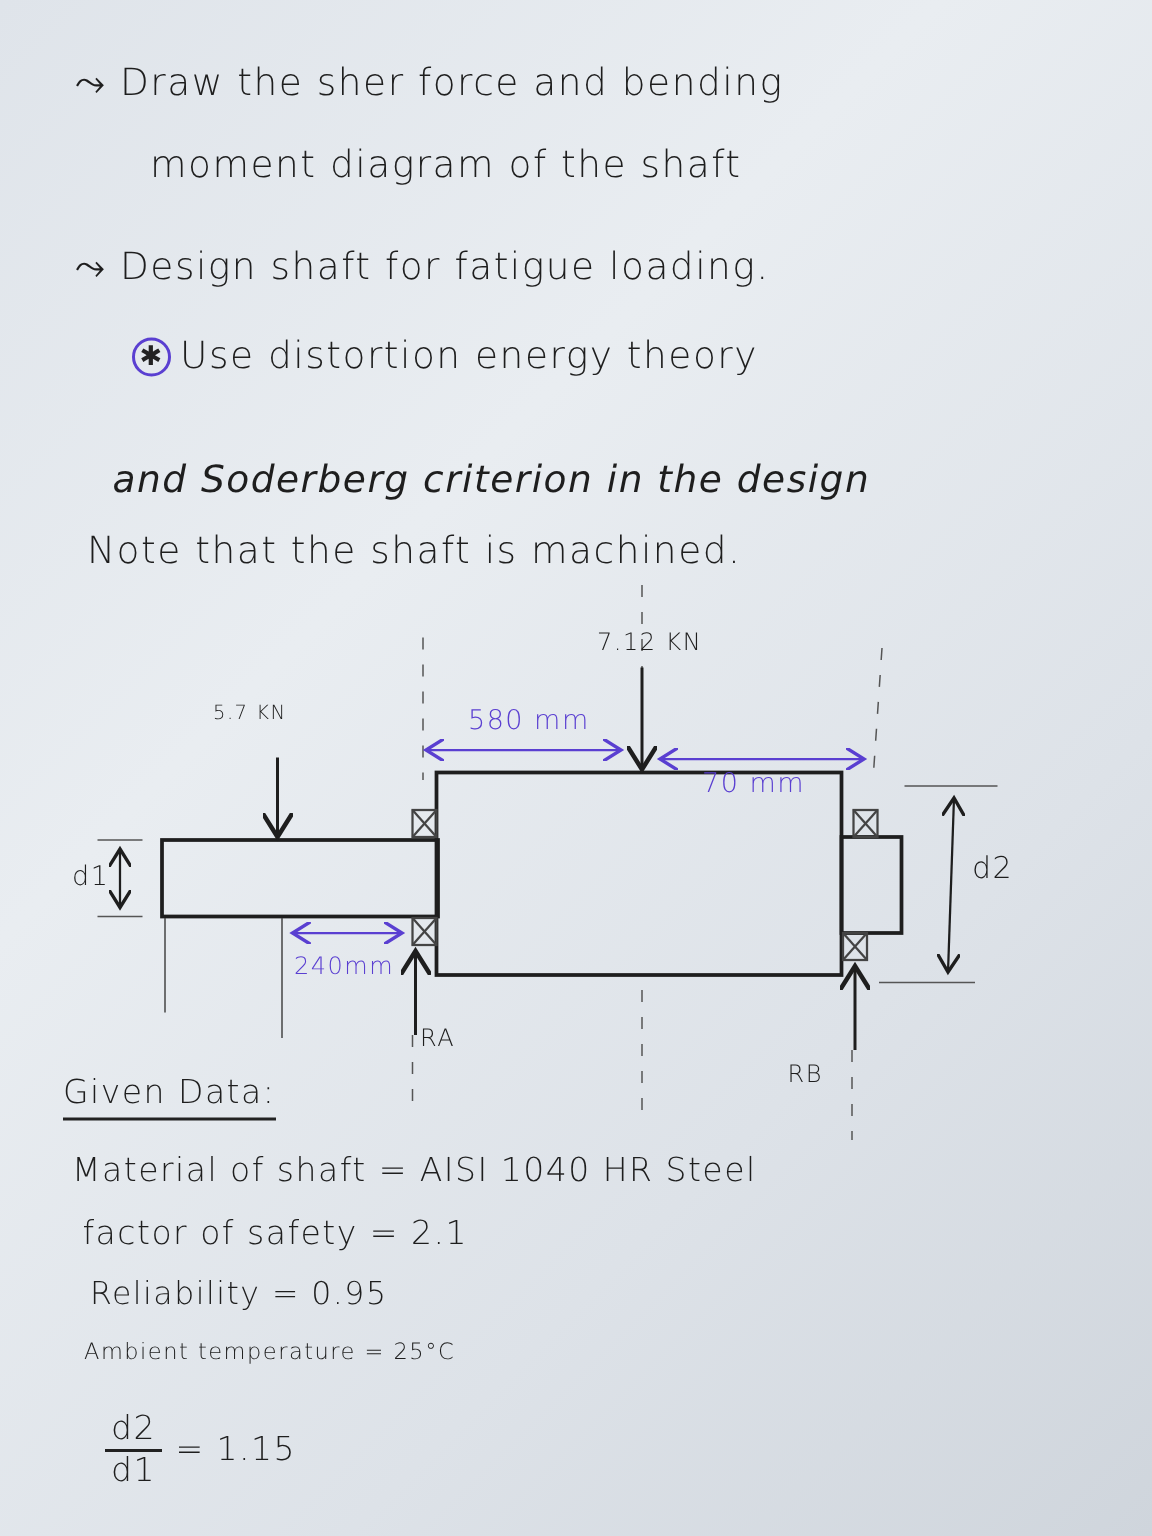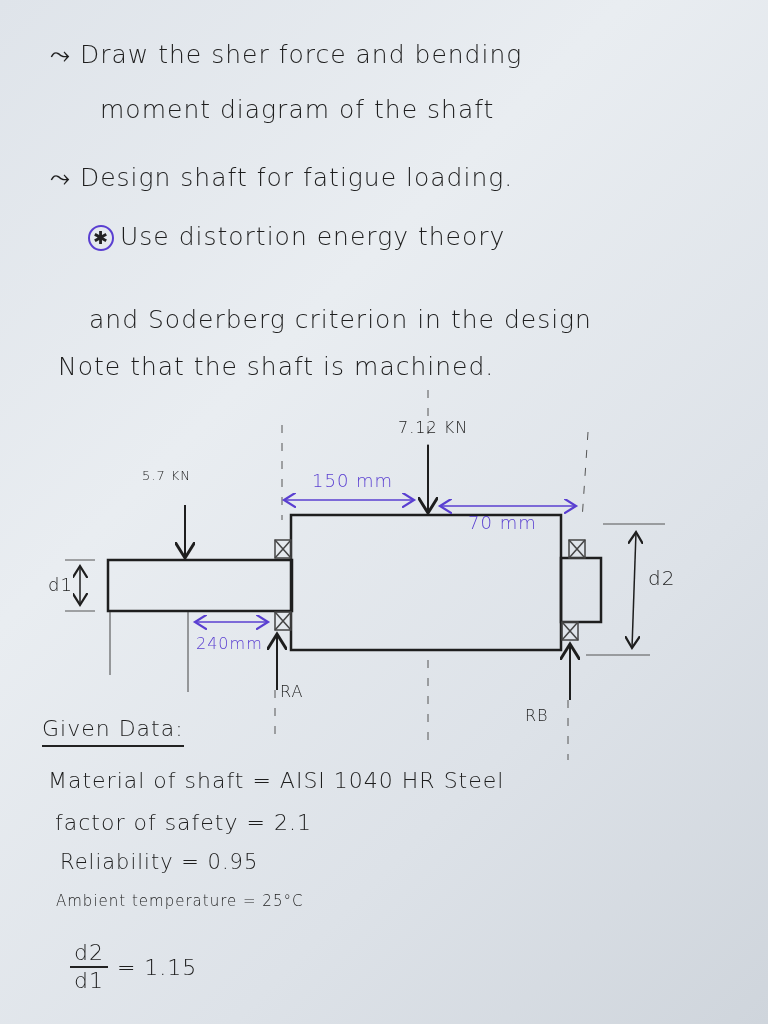--- a/index.html
+++ b/index.html
@@ -30,21 +30,21 @@
 </div>
 <div class="line" style="left:100px; top:95px;">
   <span>moment diagram of the shaft</span>
 </div>
 <div class="line" style="left:50px; top:163px;">
   <span>⤳ </span><span>Design shaft for fatigue loading.</span>
 </div>
 <div class="line" style="left:88px; top:222px;">
   <span class="circle-star">✱</span><span>Use distortion energy theory</span>
 </div>
-<div class="line" style="left:89px; top:305px;">
+<div class="line" style="left:75px; top:305px;font-style:italic;">
   <span>and Soderberg criterion in the design</span>
 </div>
 <div class="line" style="left:58px; top:352px;">
   <span>Note that the shaft is machined.</span>
 </div>
 
 <svg class="diagram" width="768" height="1024" viewBox="0 0 768 1024">
   <defs>
     <marker id="ah" markerWidth="10" markerHeight="10" refX="8" refY="5" orient="auto">
       <path d="M0,0 L8,5 L0,10" fill="none" stroke="#1e1e1e" stroke-width="1.5"></path>
@@ -107,21 +107,21 @@
   <line x1="110" y1="612" x2="110" y2="675" stroke="#444" stroke-width="1"></line>
   <line x1="188" y1="612" x2="188" y2="692" stroke="#444" stroke-width="1"></line>
 
   <line x1="603" y1="524" x2="665" y2="524" stroke="#555" stroke-width="1"></line>
   <line x1="586" y1="655" x2="650" y2="655" stroke="#555" stroke-width="1"></line>
   <line x1="636" y1="532" x2="632" y2="648" stroke="#1e1e1e" stroke-width="1.5" marker-start="url(#ahs)" marker-end="url(#ah)"></line>
 </svg>
 
 <div class="line small" style="left:398px; top:418px; font-size:16px;">7.12 KN</div>
 <div class="line small" style="left:142px; top:468px; font-size:13px;">5.7 KN</div>
-<div class="line small blue" style="left:312px; top:470px; font-size:18px;">150 mm</div>
+<div class="line small blue" style="left:312px; top:470px; font-size:18px;">580 mm</div>
 <div class="line small blue" style="left:468px; top:480px; font-size:18px;margin-top:32px;">70 mm</div>
 <div class="line small blue" style="left:196px; top:634px; font-size:16px;">240mm</div>
 <div class="line small" style="left:48px; top:574px; font-size:18px;">d1</div>
 <div class="line small" style="left:648px; top:566px; font-size:20px;">d2</div>
 <div class="line small" style="left:280px; top:682px; font-size:16px;">RA</div>
 <div class="line small" style="left:525px; top:706px; font-size:16px;">RB</div>
 
 <div class="line" style="left:42px; top:716px; font-size:22px;">
   <span class="underline">Given Data:</span>
 </div>

